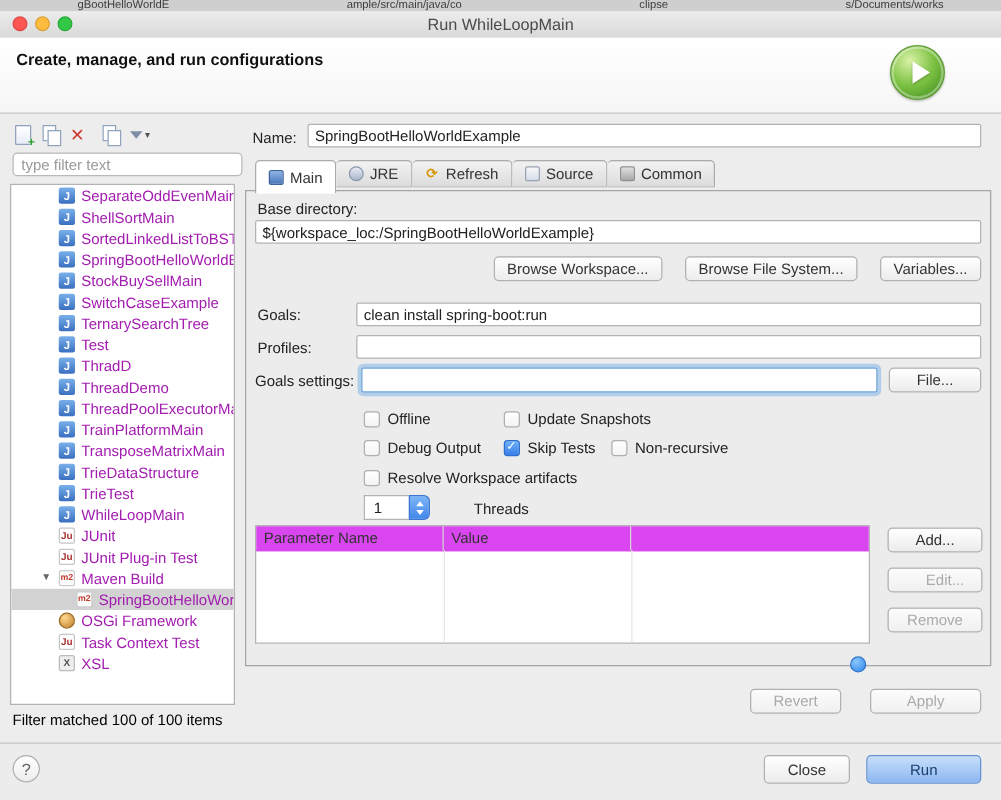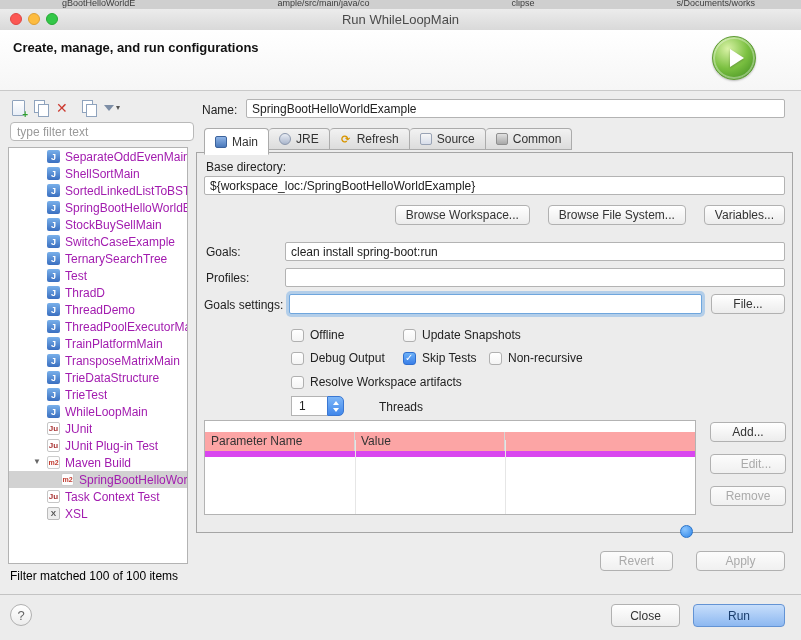--- a/index.html
+++ b/index.html
@@ -129,21 +129,21 @@
 
   
   #threads-spinner{left:291px;top:396px;display:flex;z-index:2;}
   #spin-field{width:36px;height:20px;border:1px solid #b3b3b3;border-right:0;background:#fff;display:flex;align-items:center;padding-left:7px;box-sizing:border-box;font-size:12px;}
   #stepper{width:17px;height:20px;border-radius:0 5px 5px 0;background:linear-gradient(#7db6f8,#4187ea);border:1px solid #3a77d2;box-sizing:border-box;display:flex;flex-direction:column;align-items:center;justify-content:center;}
   .arr-up{width:0;height:0;border-left:3.5px solid transparent;border-right:3.5px solid transparent;border-bottom:4px solid #fff;margin-bottom:3px;}
   .arr-down{width:0;height:0;border-left:3.5px solid transparent;border-right:3.5px solid transparent;border-top:4px solid #fff;}
 
   
   #param-table{left:204px;top:420px;width:492px;height:95px;border:1px solid #b3b3b3;background:#fff;box-sizing:border-box;z-index:2;}
-  #table-header{display:flex;height:19px;border-bottom:6px solid #d946ef;background:#fca5a5;margin-top:11px;}
+  #table-header{display:flex;height:19px;border-bottom:1px solid #d946ef;background:#d946ef;}
   .th{padding:2px 6px;box-sizing:border-box;font-size:12px;color:#333;white-space:nowrap;overflow:hidden;}
   .col0{width:150px;border-right:1px solid #d5d5d5;}
   .col1{width:150px;border-right:1px solid #d5d5d5;}
   .col2{flex:1;}
   .vline{position:absolute;top:19px;bottom:0;width:1px;background:#e6e6e6;}
   #blue-dot{left:680px;top:525px;width:13px;height:13px;border-radius:50%;background:radial-gradient(circle at 35% 30%, #8cc6ff, #2f86e8);border:1px solid #2b74c9;box-sizing:border-box;z-index:4;}
 
   
   #footer{left:0;top:594px;width:801px;height:46px;border-top:1px solid #c3c3c3;background:#ececec;}
   #help-button{left:10px;top:604px;width:22px;height:22px;border-radius:50%;border:1px solid #b0b0b0;background:linear-gradient(#ffffff,#ededed);display:flex;align-items:center;justify-content:center;font-size:13px;color:#666;box-sizing:border-box;}
@@ -276,20 +276,24 @@
       <div class="tree-item lvl1">
         <span class="twisty">▼</span>
         <span class="ti ti-m2">m2</span>
         <span class="tree-label">Maven Build</span>
       </div>
       <div class="tree-item lvl2 selected">
         <span class="ti ti-m2">m2</span>
         <span class="tree-label">SpringBootHelloWorldE</span>
       </div>
       <div class="tree-item lvl1">
+        <span class="ti ti-osgi"></span>
+        <span class="tree-label">OSGi Framework</span>
+      </div>
+      <div class="tree-item lvl1">
         <span class="ti ti-junit">Ju</span>
         <span class="tree-label">Task Context Test</span>
       </div>
       <div class="tree-item lvl1">
         <span class="ti ti-xsl">X</span>
         <span class="tree-label">XSL</span>
       </div>
     </div>
   <div id="tree-status" class="abs">Filter matched 100 of 100 items</div>
 

